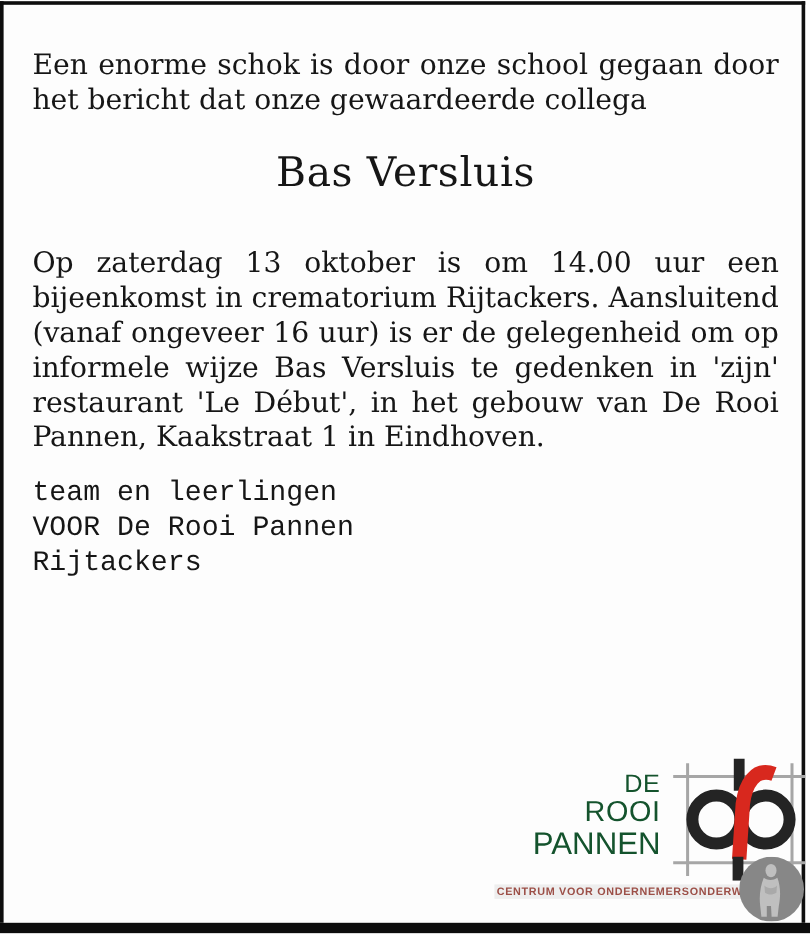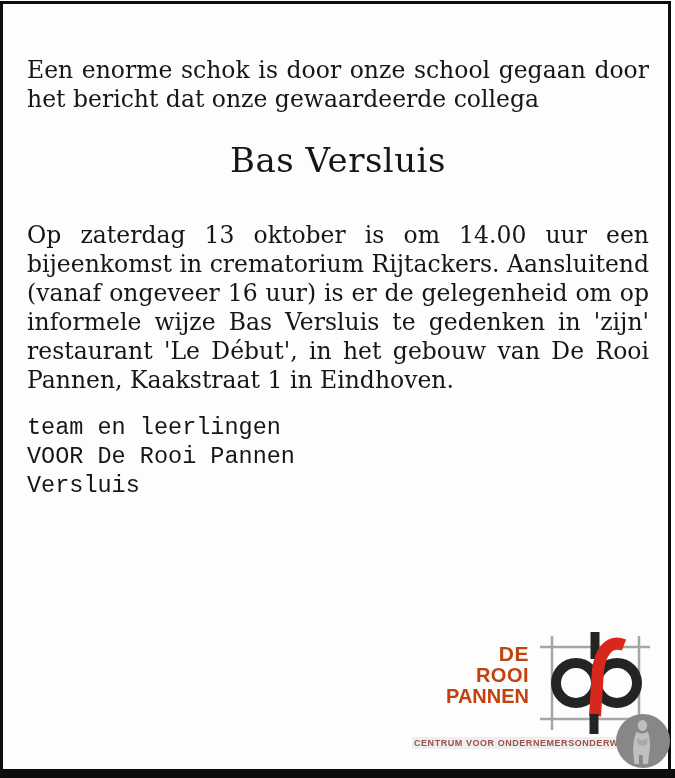--- a/index.html
+++ b/index.html
@@ -13,21 +13,21 @@
   }
   .frame{
     position:absolute;left:0;top:1px;right:4px;bottom:9px;
     border:3px solid #0d0d0d;border-bottom:none;
     pointer-events:none;
   }
   .bottom-bar{
     position:absolute;left:0;right:0;bottom:0;height:9px;background:#0d0d0d;
   }
   .content{
-    position:absolute;left:3px;top:20px;right:7px;
+    position:absolute;left:3px;top:4px;right:7px;
     padding:36px 19px 0 24px;
     font-size:23.5px;line-height:29px;
   }
   .content p{margin:0;}
   .justify{text-align:justify;text-justify:inter-word;}
   .deceased-name{
     margin:16px 0 0 0;
     font-size:34px;line-height:60px;
     font-weight:normal;
     text-align:center;
@@ -39,28 +39,28 @@
   .signature{margin-top:18px;font-family:Liberation Mono, monospace;}
   .signature p{margin:0;line-height:29px;}
 
   .logo{
     position:absolute;left:412px;top:632px;width:242px;
     font-family:"Liberation Sans","DejaVu Sans",sans-serif;
   }
   .logo-row{display:flex;align-items:flex-start;}
   .logo-text{
     width:112px;text-align:right;
-    font-weight:bold;color:#c2410c;
+    font-weight:normal;color:#14532d;
     padding-top:11px;line-height:1;
     letter-spacing:0.5px;
     margin-left:32px;
   }
   .logo-text .l1{font-size:21px;}
-  .logo-text .l2{font-size:20px;margin-top:1px;}
-  .logo-text .l3{font-size:20px;margin-top:1px;letter-spacing:0;}
+  .logo-text .l2{font-size:24px;margin-top:1px;}
+  .logo-text .l3{font-size:26px;margin-top:1px;letter-spacing:0;}
   .monogram{width:118px;height:102px;margin-left:7px;flex:none;}
   .tagline{
     margin-top:3px;
     font-size:9px;font-weight:bold;
     color:#9c4f47;
     letter-spacing:0.55px;
     white-space:nowrap;
     background:rgba(170,170,170,0.18);
     padding:1px 2px;
     width:max-content;
@@ -83,21 +83,21 @@
 
 
     <div class="tribute">
     </div>
 
     <p class="justify ceremony">Op zaterdag 13 oktober is om 14.00 uur een bijeenkomst in crematorium Rijtackers. Aansluitend (vanaf ongeveer 16 uur) is er de gelegenheid om op informele wijze Bas Versluis te gedenken in 'zijn' restaurant 'Le Début', in het gebouw van De Rooi Pannen, Kaakstraat 1 in Eindhoven.</p>
 
     <div class="signature">
       <p>team en leerlingen</p>
       <p>VOOR De Rooi Pannen</p>
-      <p>Versluis</p>
+      <p>Rijtackers</p>
     </div>
   </div>
 
   <div class="logo">
     <div class="logo-row">
       <div class="logo-text">
         <div class="l1">DE</div>
         <div class="l2">ROOI</div>
         <div class="l3">PANNEN</div>
       </div>

